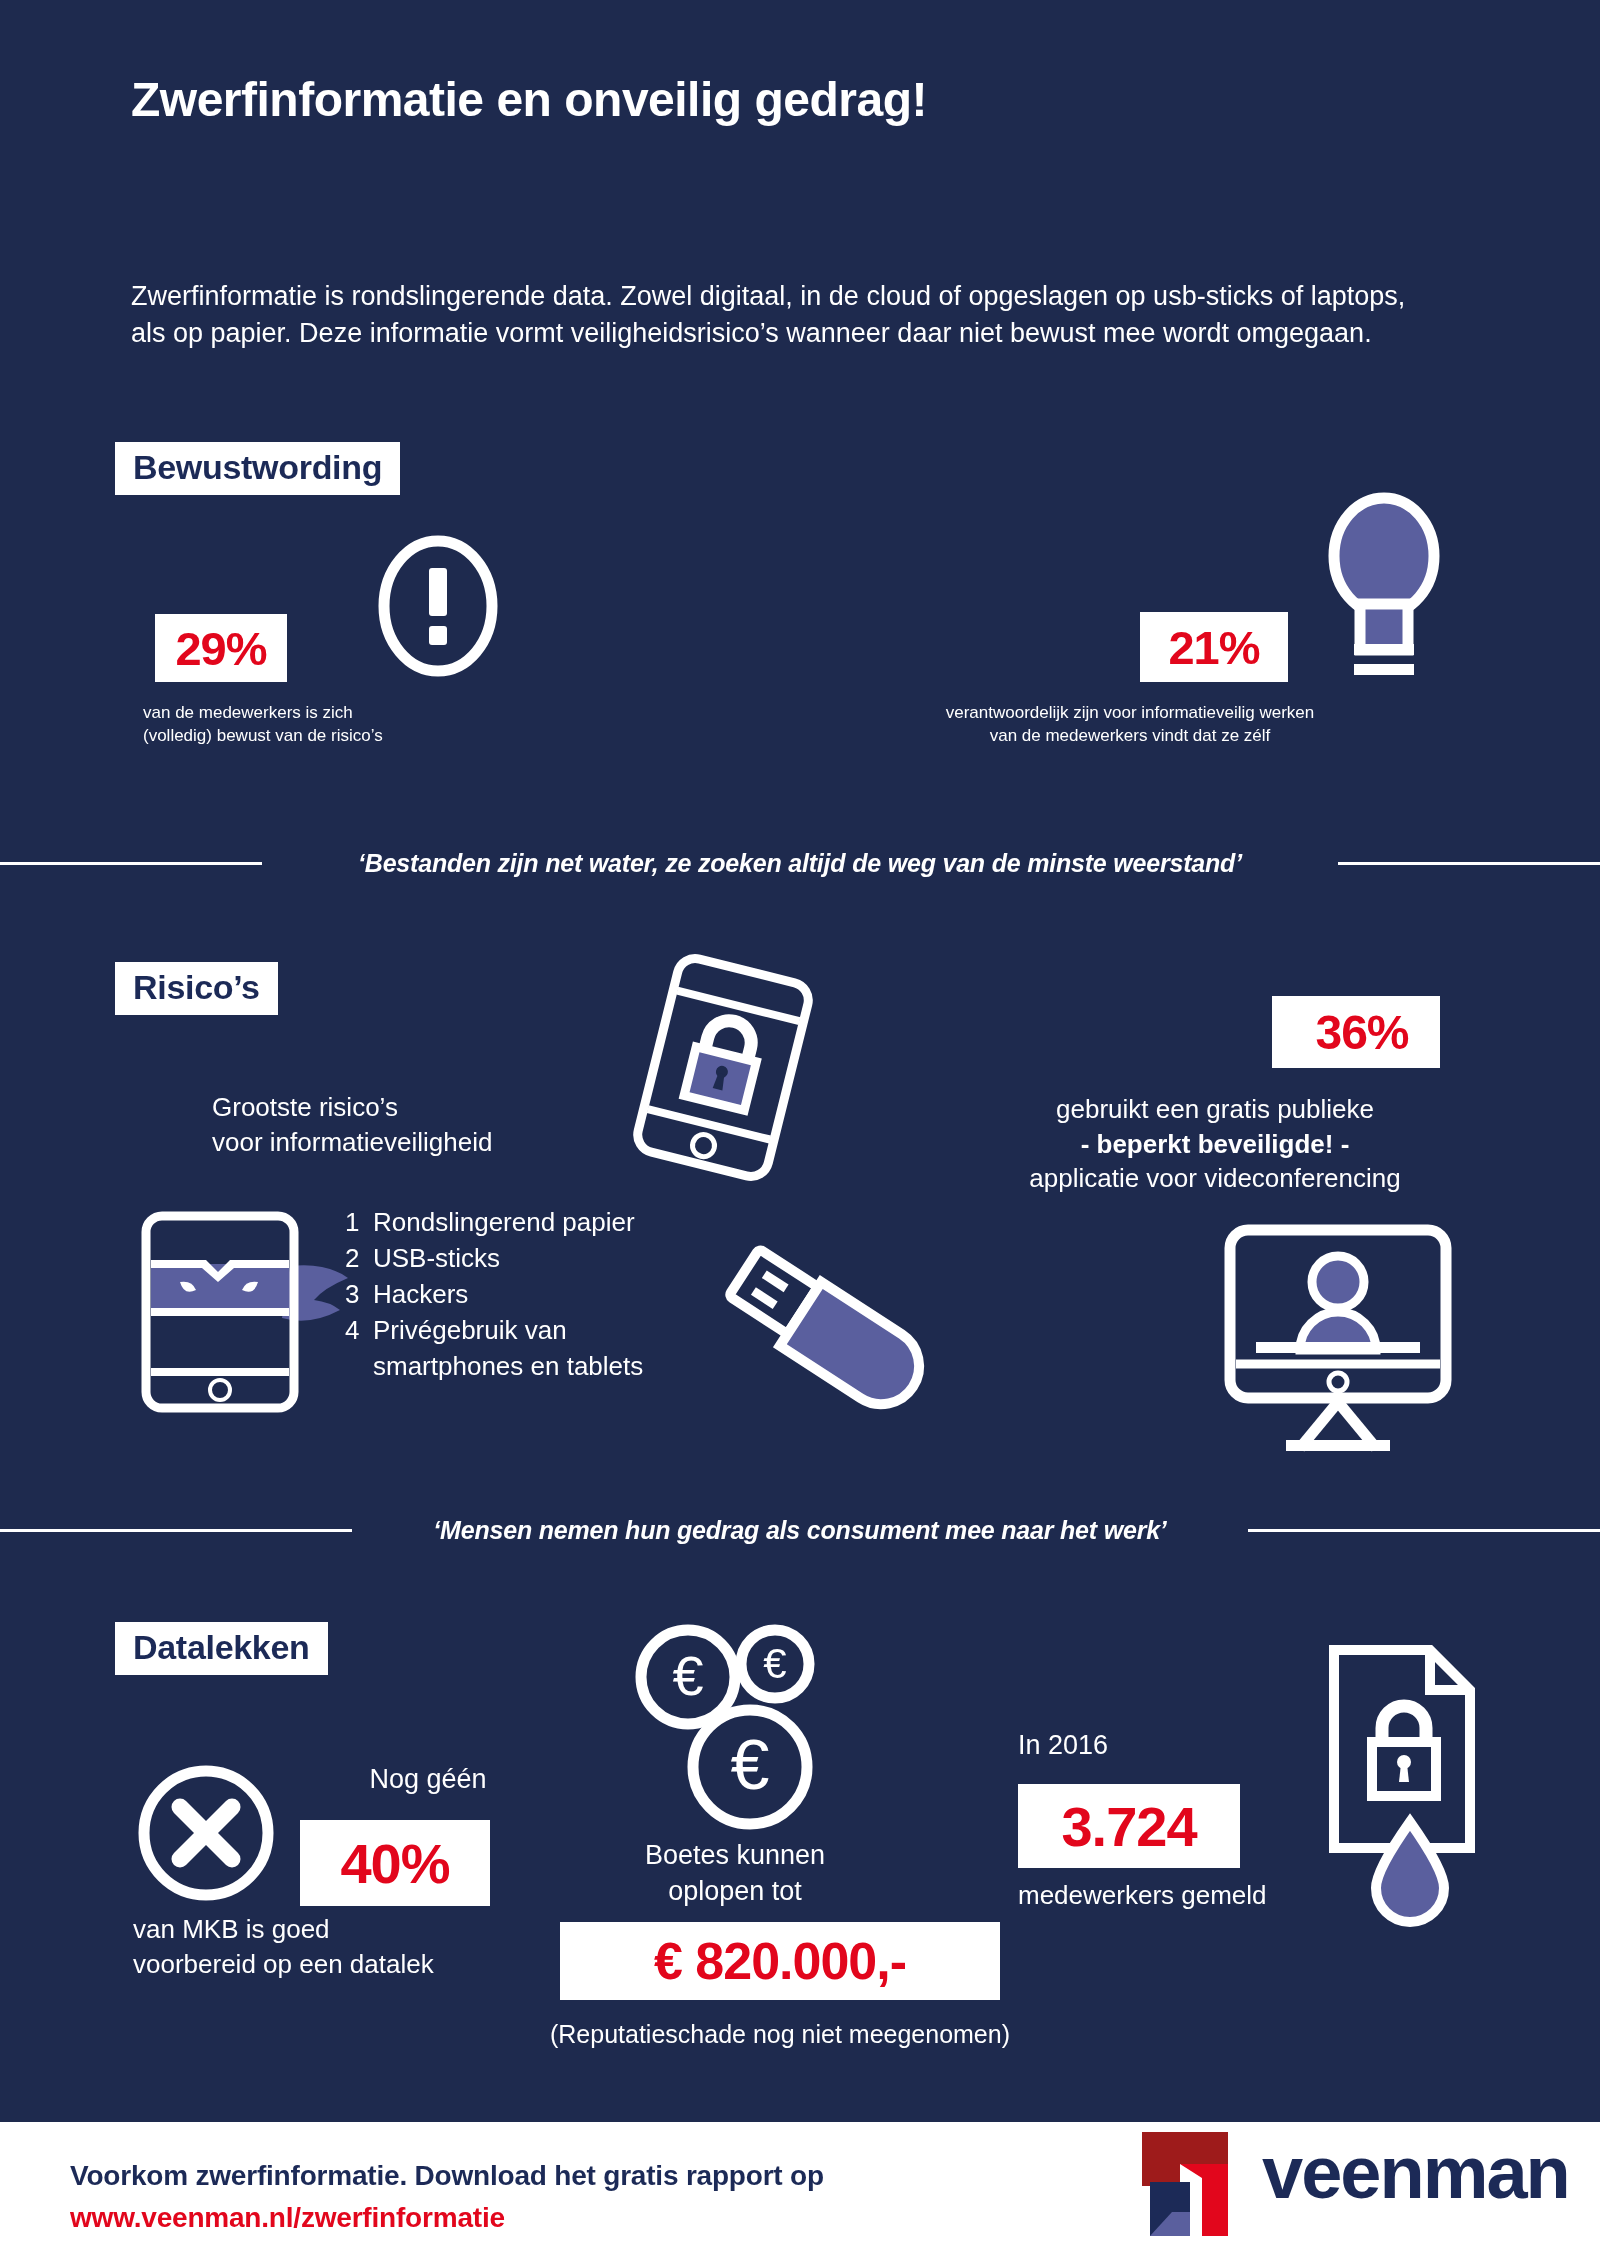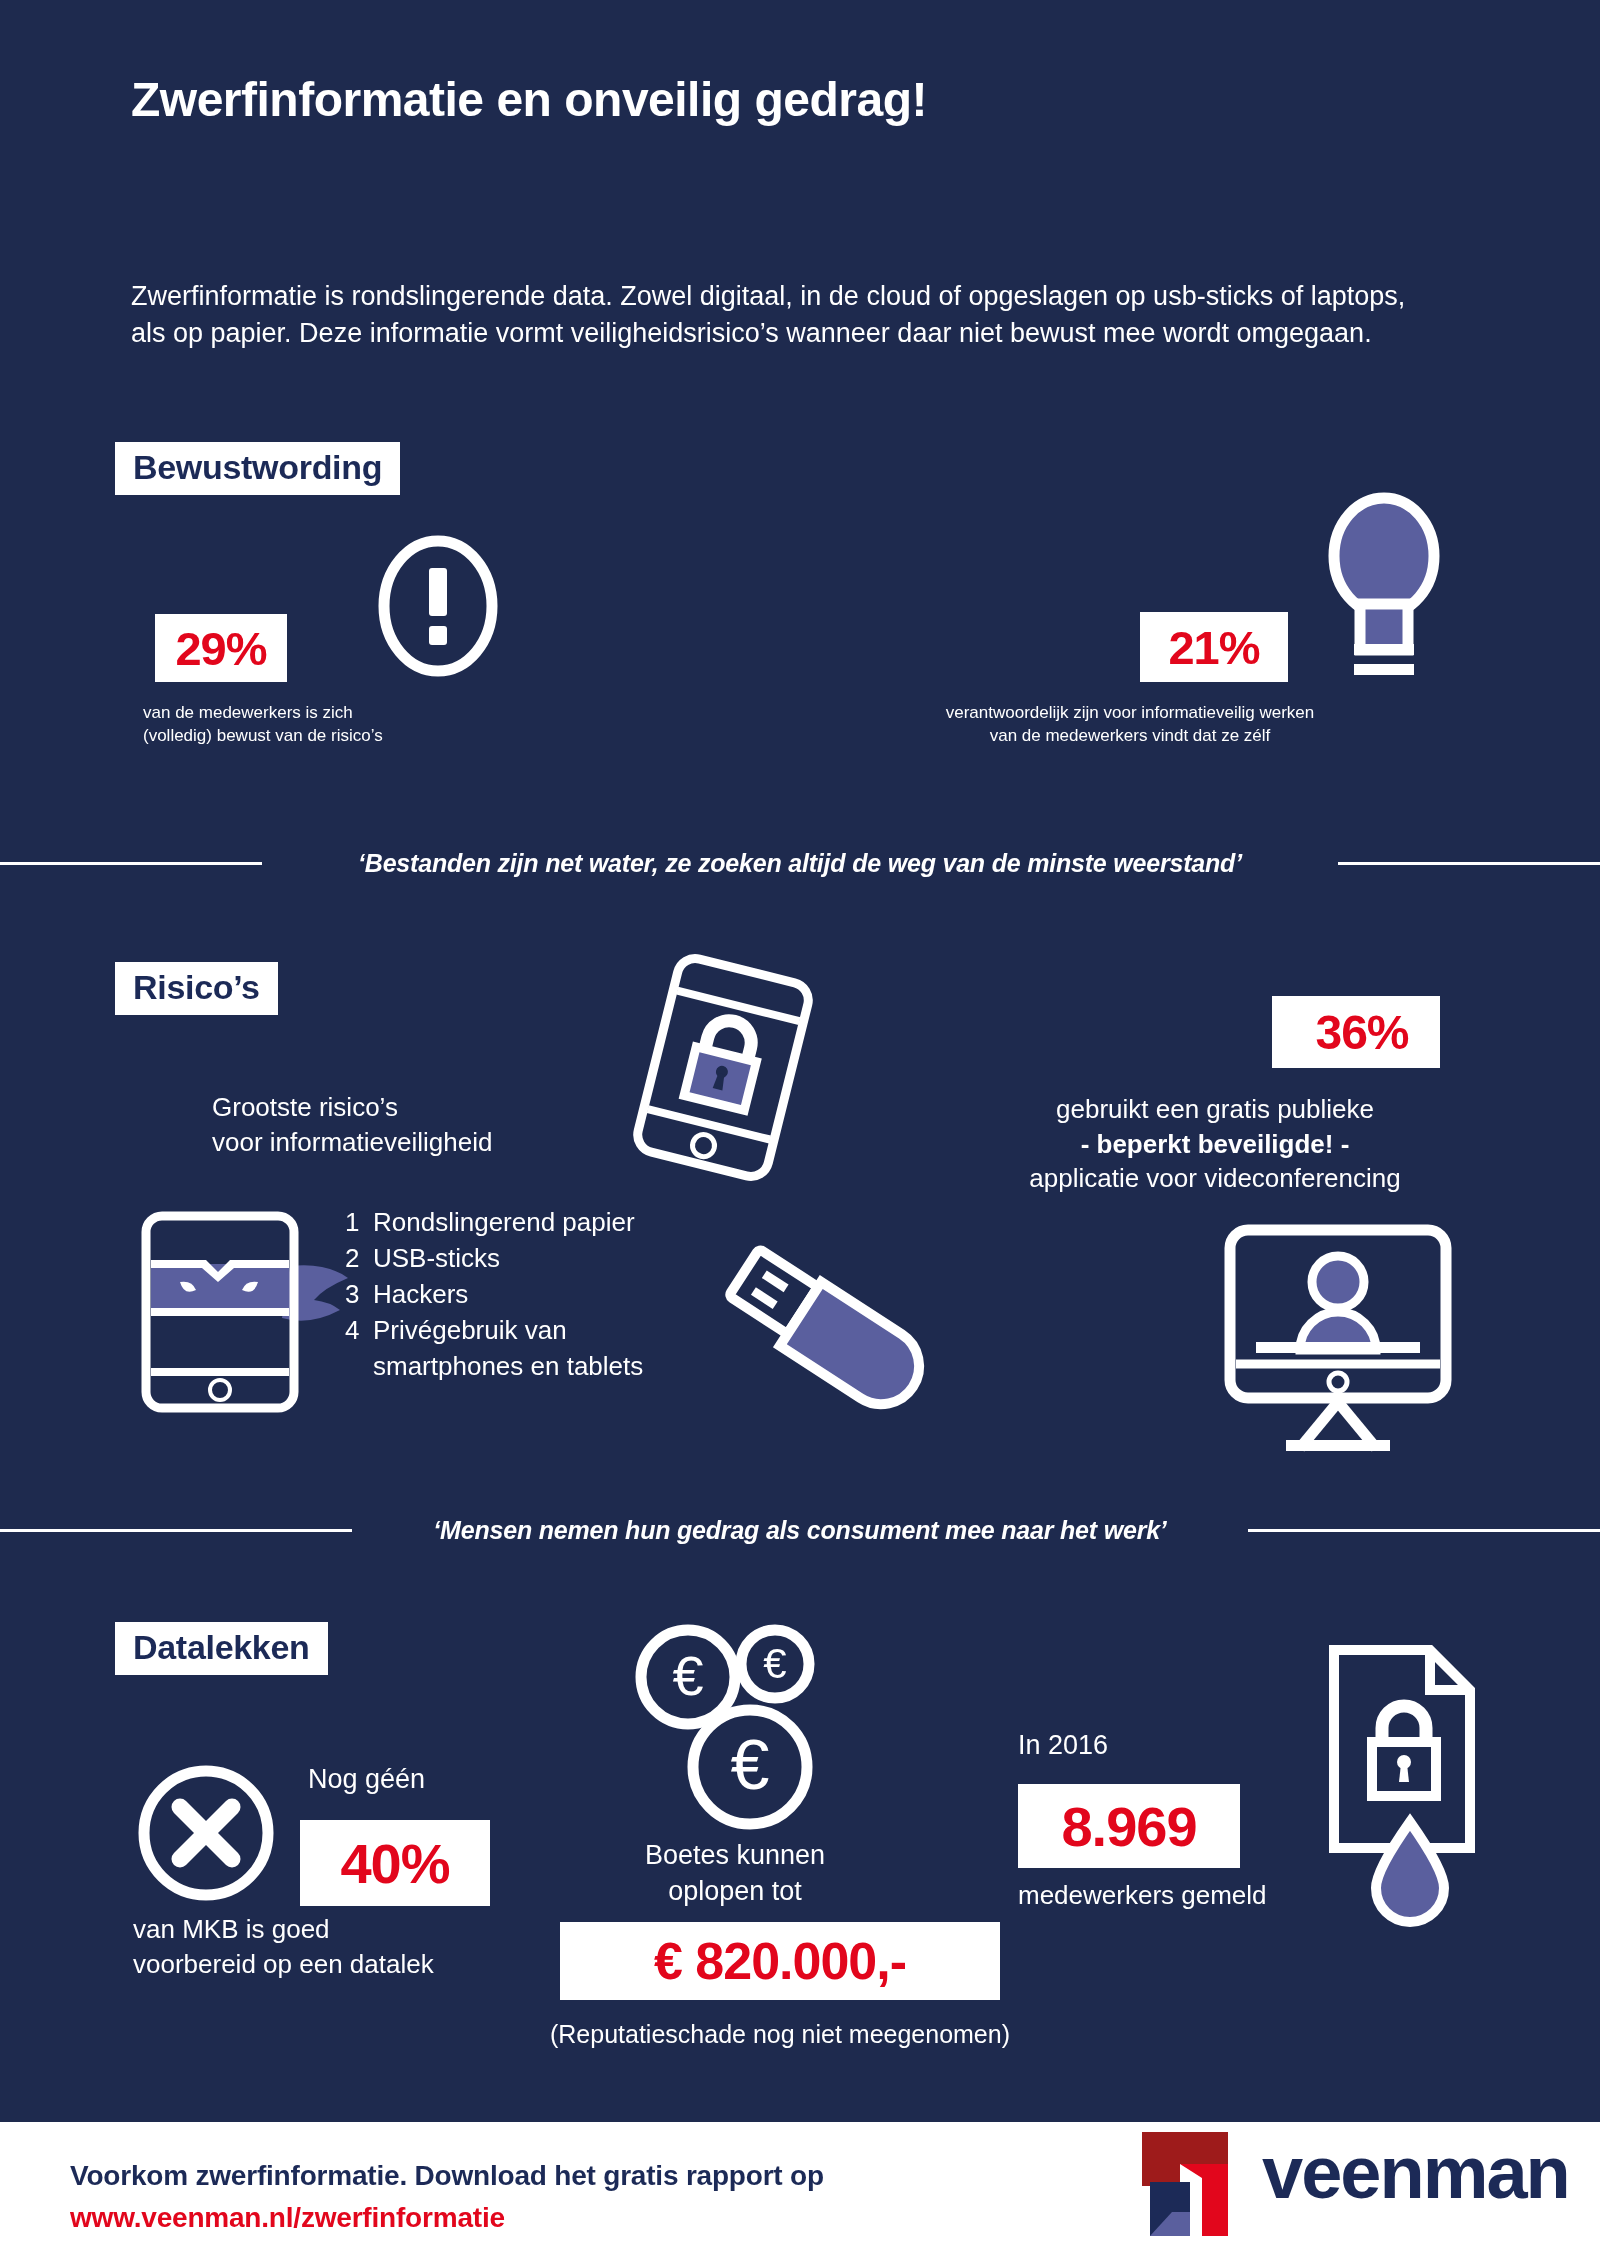--- a/index.html
+++ b/index.html
@@ -227,21 +227,21 @@
   <div class="tag" style="left:115px;top:1622px;">Datalekken</div>
 
   <div style="position:absolute;left:135px;top:1762px;">
     <svg width="142" height="142" viewBox="0 0 142 142">
       <circle cx="71" cy="71" r="62" fill="none" stroke="#ffffff" stroke-width="11"></circle>
       <line x1="45" y1="45" x2="97" y2="97" stroke="#ffffff" stroke-width="17" stroke-linecap="round"></line>
       <line x1="97" y1="45" x2="45" y2="97" stroke="#ffffff" stroke-width="17" stroke-linecap="round"></line>
     </svg>
   </div>
 
-  <div class="cap" style="left:308px;top:1762px;width:240px;font-size:27px;">Nog géén</div>
+  <div class="cap" style="left:308px;top:1762px;width:240px;font-size:27px;text-align:center;">Nog géén</div>
   <div class="badge" style="left:300px;top:1820px;width:190px;height:86px;font-size:56px;">40%</div>
   <div class="cap" style="left:133px;top:1912px;width:420px;font-size:26px;">
     <div>van MKB is goed</div>
     <div>voorbereid op een datalek</div>
   </div>
 
   <div style="position:absolute;left:628px;top:1622px;">
     <svg width="210" height="210" viewBox="0 0 210 210">
       <circle cx="60" cy="55" r="47" fill="none" stroke="#ffffff" stroke-width="11"></circle>
       <text x="60" y="73" font-family="Liberation Sans, sans-serif" font-size="56" fill="#ffffff" text-anchor="middle">€</text>
@@ -253,21 +253,21 @@
   </div>
 
   <div class="cap center" style="left:560px;top:1838px;width:350px;font-size:27px;">
     <div>Boetes kunnen</div>
     <div>oplopen tot</div>
   </div>
   <div class="badge" style="left:560px;top:1922px;width:440px;height:78px;font-size:52px;">€ 820.000,-</div>
   <div class="cap center" style="left:470px;top:2018px;width:620px;font-size:25px;">(Reputatieschade nog niet meegenomen)</div>
 
   <div class="cap" style="left:1018px;top:1728px;width:300px;font-size:27px;">In 2016</div>
-  <div class="badge" style="left:1018px;top:1784px;width:222px;height:84px;font-size:56px;">8.969</div>
+  <div class="badge" style="left:1018px;top:1784px;width:222px;height:84px;font-size:56px;">3.724</div>
   <div class="cap" style="left:1018px;top:1878px;width:400px;font-size:26px;">medewerkers gemeld</div>
 
   <div style="position:absolute;left:1322px;top:1638px;">
     <svg width="180" height="270" viewBox="0 0 180 270">
       <path d="M12 12 h96 l40 40 v158 h-136 z" fill="none" stroke="#ffffff" stroke-width="10"></path>
       <path d="M108 12 v40 h40" fill="none" stroke="#ffffff" stroke-width="10"></path>
       <path d="M60 106 v-16 a22 22 0 0 1 44 0 v16" fill="none" stroke="#ffffff" stroke-width="13"></path>
       <rect x="50" y="104" width="64" height="54" fill="none" stroke="#ffffff" stroke-width="10"></rect>
       <circle cx="82" cy="124" r="7" fill="#ffffff"></circle>
       <path d="M79 126 h6 l2 18 h-10 z" fill="#ffffff"></path>

